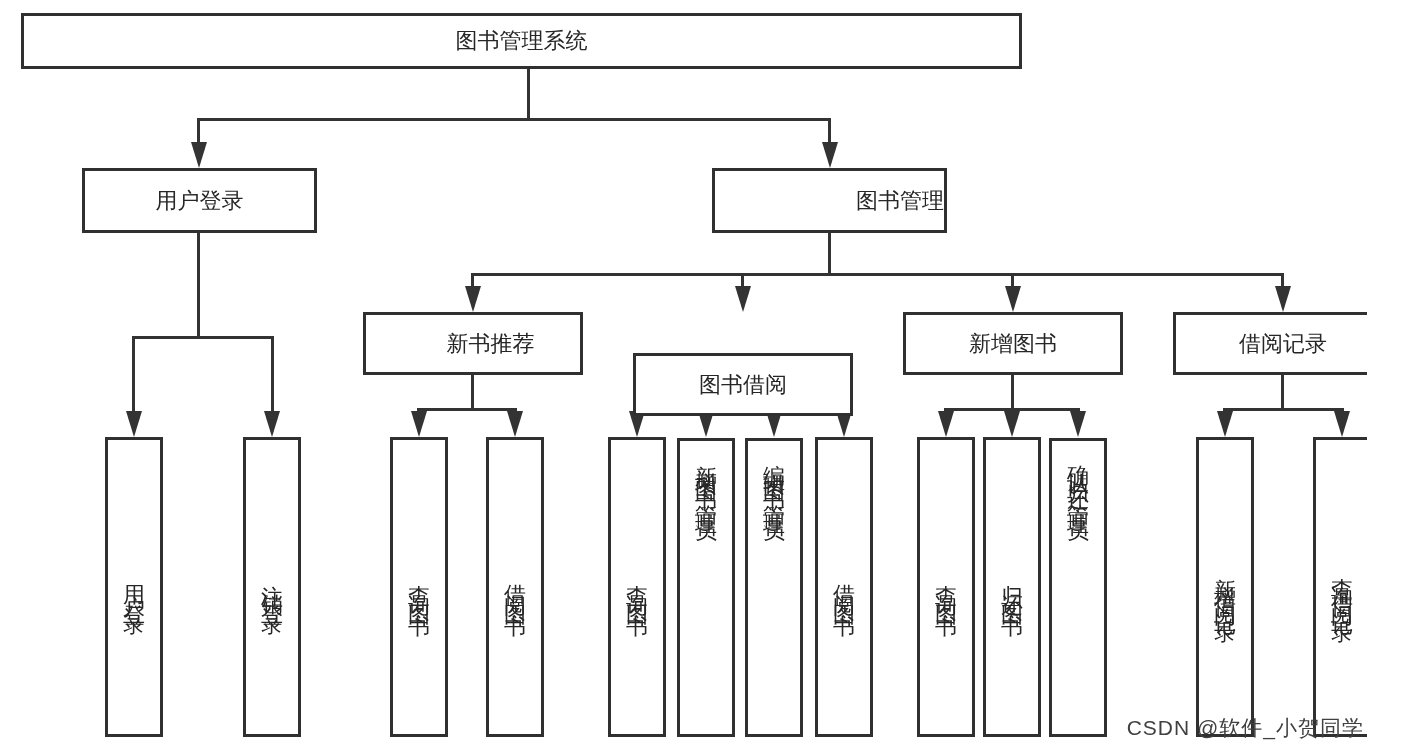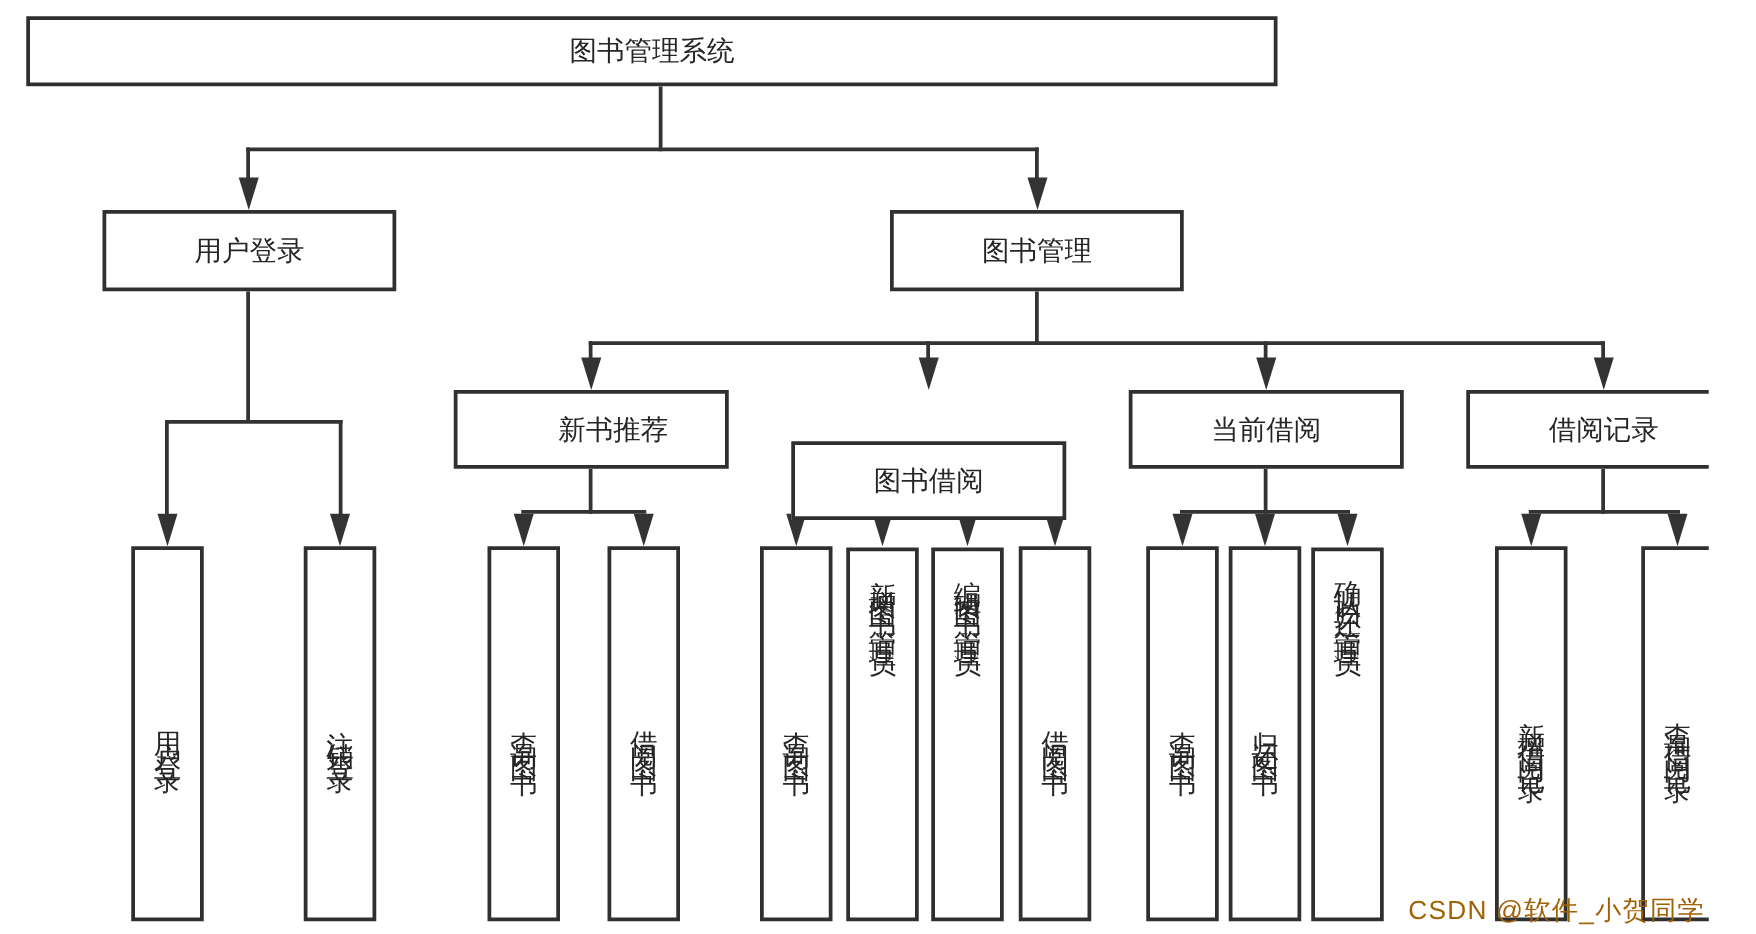--- a/index.html
+++ b/index.html
@@ -15,21 +15,21 @@
   .vbox.long{letter-spacing:8px;justify-content:flex-start;padding-top:6px;}
   .hline{position:absolute;height:3px;background:#333333;z-index:1;}
   .vline{position:absolute;width:3px;background:#333333;z-index:1;}
   .arrow{
     position:absolute;width:0;height:0;z-index:1;
     border-left:8px solid transparent;border-right:8px solid transparent;
     border-top:26px solid #333333;
   }
   .watermark{
     position:absolute;right:3px;top:714px;z-index:5;
-    color:#a16207;font-size:21px;letter-spacing:1px;white-space:nowrap;
+    color:#404040;font-size:21px;letter-spacing:1px;white-space:nowrap;
   }
 </style>
 </head>
 <body>
 
 <div class="canvas">
 
   <div class="box" style="left:21px;top:13px;width:1001px;height:56px;">
     <span>图书管理系统</span>
   </div>
@@ -37,21 +37,21 @@
   <div class="vline" style="left:527px;top:69px;height:52px;"></div>
   <div class="hline" style="left:197px;top:118px;width:634px;"></div>
   <div class="vline" style="left:197px;top:118px;height:26px;"></div>
   <div class="vline" style="left:828px;top:118px;height:26px;"></div>
   <div class="arrow" style="left:191px;top:142px;"></div>
   <div class="arrow" style="left:822px;top:142px;"></div>
 
   <div class="box" style="left:82px;top:168px;width:235px;height:65px;">
     <span>用户登录</span>
   </div>
-  <div class="box" style="left:712px;top:168px;width:235px;height:65px;">
+  <div class="box" style="left:712px;top:168px;width:235px;height:65px;justify-content:flex-end;">
     <span>图书管理</span>
   </div>
 
   <div class="vline" style="left:197px;top:233px;height:105px;"></div>
   <div class="hline" style="left:132px;top:336px;width:142px;"></div>
   <div class="vline" style="left:132px;top:336px;height:77px;"></div>
   <div class="vline" style="left:271px;top:336px;height:77px;"></div>
   <div class="arrow" style="left:126px;top:411px;"></div>
   <div class="arrow" style="left:264px;top:411px;"></div>
 
@@ -66,21 +66,21 @@
   <div class="arrow" style="left:1005px;top:286px;"></div>
   <div class="arrow" style="left:1275px;top:286px;"></div>
 
   <div class="box" style="left:363px;top:312px;width:220px;height:63px;padding-left:35px;">
     <span>新书推荐</span>
   </div>
   <div class="box" style="left:633px;top:312px;width:220px;height:63px;margin-top:41px;">
     <span>图书借阅</span>
   </div>
   <div class="box" style="left:903px;top:312px;width:220px;height:63px;">
-    <span>当前借阅</span>
+    <span>新增图书</span>
   </div>
   <div class="box" style="left:1173px;top:312px;width:220px;height:63px;">
     <span>借阅记录</span>
   </div>
 
   <div class="vline" style="left:471px;top:375px;height:36px;"></div>
   <div class="hline" style="left:417px;top:408px;width:100px;"></div>
   <div class="arrow" style="left:411px;top:411px;"></div>
   <div class="arrow" style="left:507px;top:411px;"></div>
 

